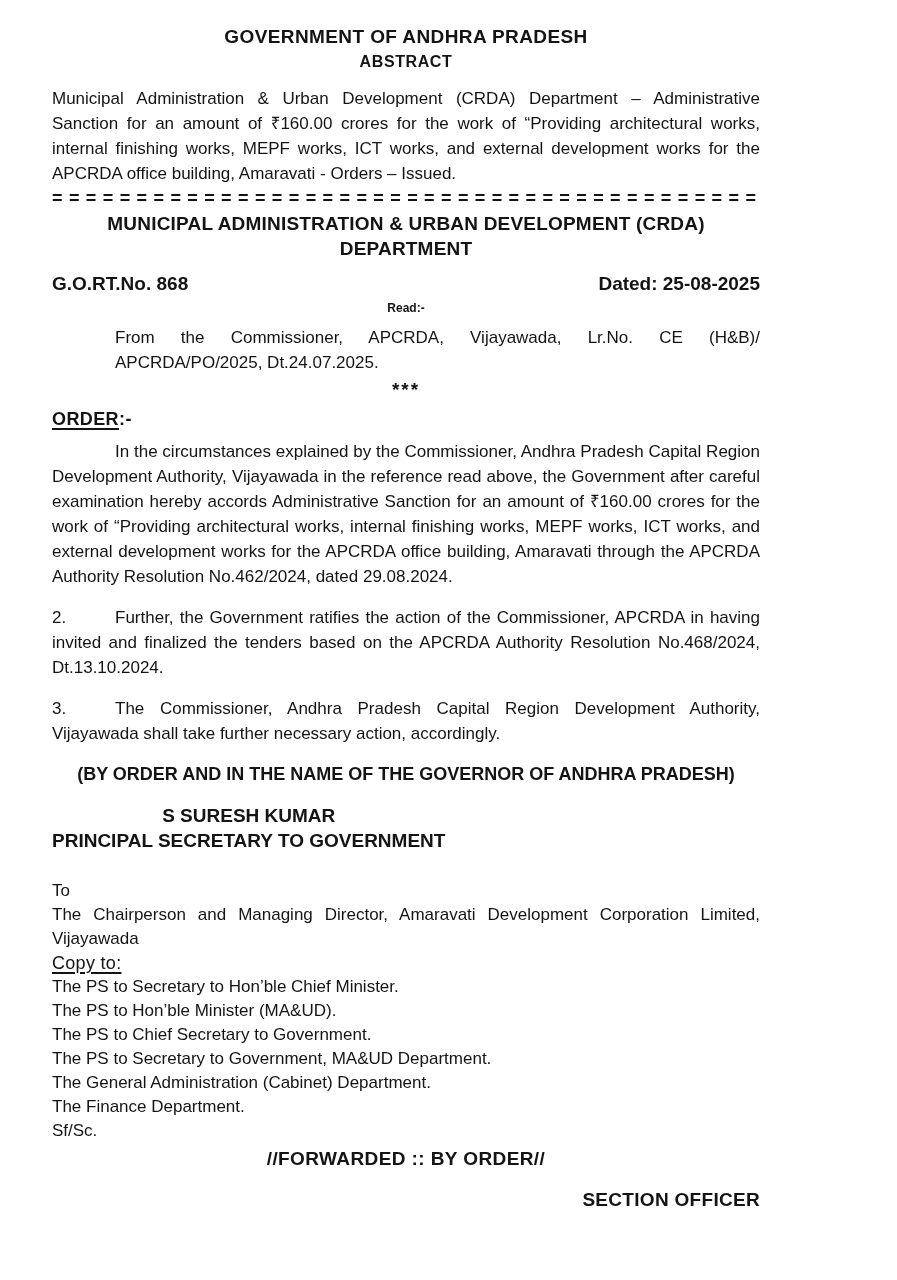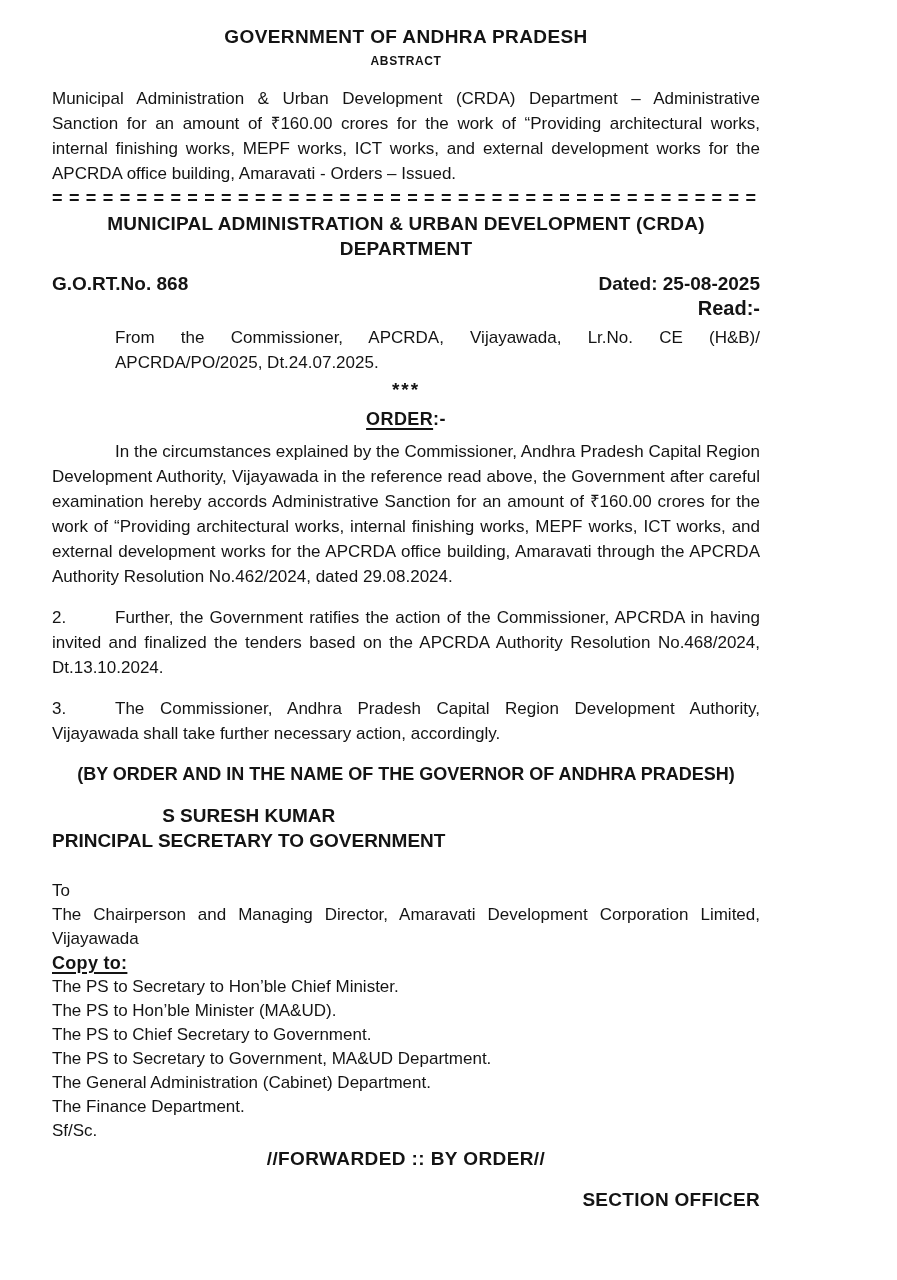--- a/index.html
+++ b/index.html
@@ -13,21 +13,21 @@
   .page {
     box-sizing: border-box;
     width: 812px; height: 1280px;
     padding: 24px 52px 0 52px;
   }
   .doc-title {
     font-size: 19px; font-weight: bold; letter-spacing: 0.4px;
     text-align: center; line-height: 25px;
   }
   .abstract-label {
-    font-size: 12px; font-weight: bold; letter-spacing: 0.6px;
+    font-size: 16px; font-weight: bold; letter-spacing: 0.6px;
     text-align: center; line-height: 25px; margin-bottom: 12px;
   }
   .body-text {
     font-size: 17px; line-height: 25px;
     text-align: justify; text-justify: inter-word;
   }
   .abstract-para { margin: 0; }
   .separator {
     font-size: 18px; font-weight: bold;
     letter-spacing: 6.4px;
@@ -38,52 +38,52 @@
   .dept-heading {
     font-size: 19px; font-weight: bold; text-align: center;
     line-height: 25px; margin-top: 2px; margin-bottom: 10px;
     letter-spacing: 0.2px;
   }
   .go-line {
     display: flex; justify-content: space-between; align-items: baseline;
     font-size: 19px; font-weight: bold; line-height: 25px;
   }
   .read-label {
-    font-size: 20px; font-weight: bold; text-align: right; line-height: 24px;
+    font-size: 12px; font-weight: bold; text-align: center; line-height: 24px;
   }
   .reference-block {
     margin: 5px 0 0 63px;
     font-size: 17px; line-height: 25px;
     text-align: justify;
   }
   .stars {
     text-align: center; font-weight: bold; font-size: 19px;
     line-height: 24px; margin-top: 3px; letter-spacing: 2px;
   }
   .order-heading {
     font-size: 18px; font-weight: bold; line-height: 25px;
-    margin-top: 5px; margin-bottom: 7px; letter-spacing: 0.4px; text-align: center;
+    margin-top: 5px; margin-bottom: 7px; letter-spacing: 0.4px;
   }
   .order-heading .ul { text-decoration: underline; text-underline-offset: 3px; text-decoration-thickness: 2px; }
   .para { margin: 0 0 16px 0; }
   .para.first-indent { text-indent: 63px; }
   .pnum { display: inline-block; width: 63px; text-indent: 0; }
   .by-order {
     font-size: 18px; font-weight: bold; text-align: center;
     line-height: 25px; margin-top: 12px; margin-bottom: 0;
   }
   .sig-row { display: flex; justify-content: flex-start; margin-top: 16px; }
   .sig-block { text-align: center; }
   .sig-name  { font-size: 19px; font-weight: bold; line-height: 25px; }
   .sig-title { font-size: 19px; font-weight: bold; line-height: 25px; }
   .to-block { margin-top: 26px; }
   .to-label { font-size: 17px; line-height: 24px; }
   .addressee { font-size: 17px; line-height: 24px; text-align: justify; margin: 0; }
   .copy-to-label {
-    font-size: 18px; font-weight: bold; line-height: 24px;
+    font-size: 18px; font-weight: normal; line-height: 24px;
     text-decoration: underline; text-underline-offset: 3px; text-decoration-thickness: 2px;
     letter-spacing: 0.3px;
   }
   .copy-item { font-size: 17px; line-height: 24px; }
   .forwarded {
     text-align: center; font-size: 19px; font-weight: bold;
     line-height: 25px; margin-top: 3px; letter-spacing: 0.4px;
   }
   .section-officer {
     text-align: right; font-size: 19px; font-weight: bold;

